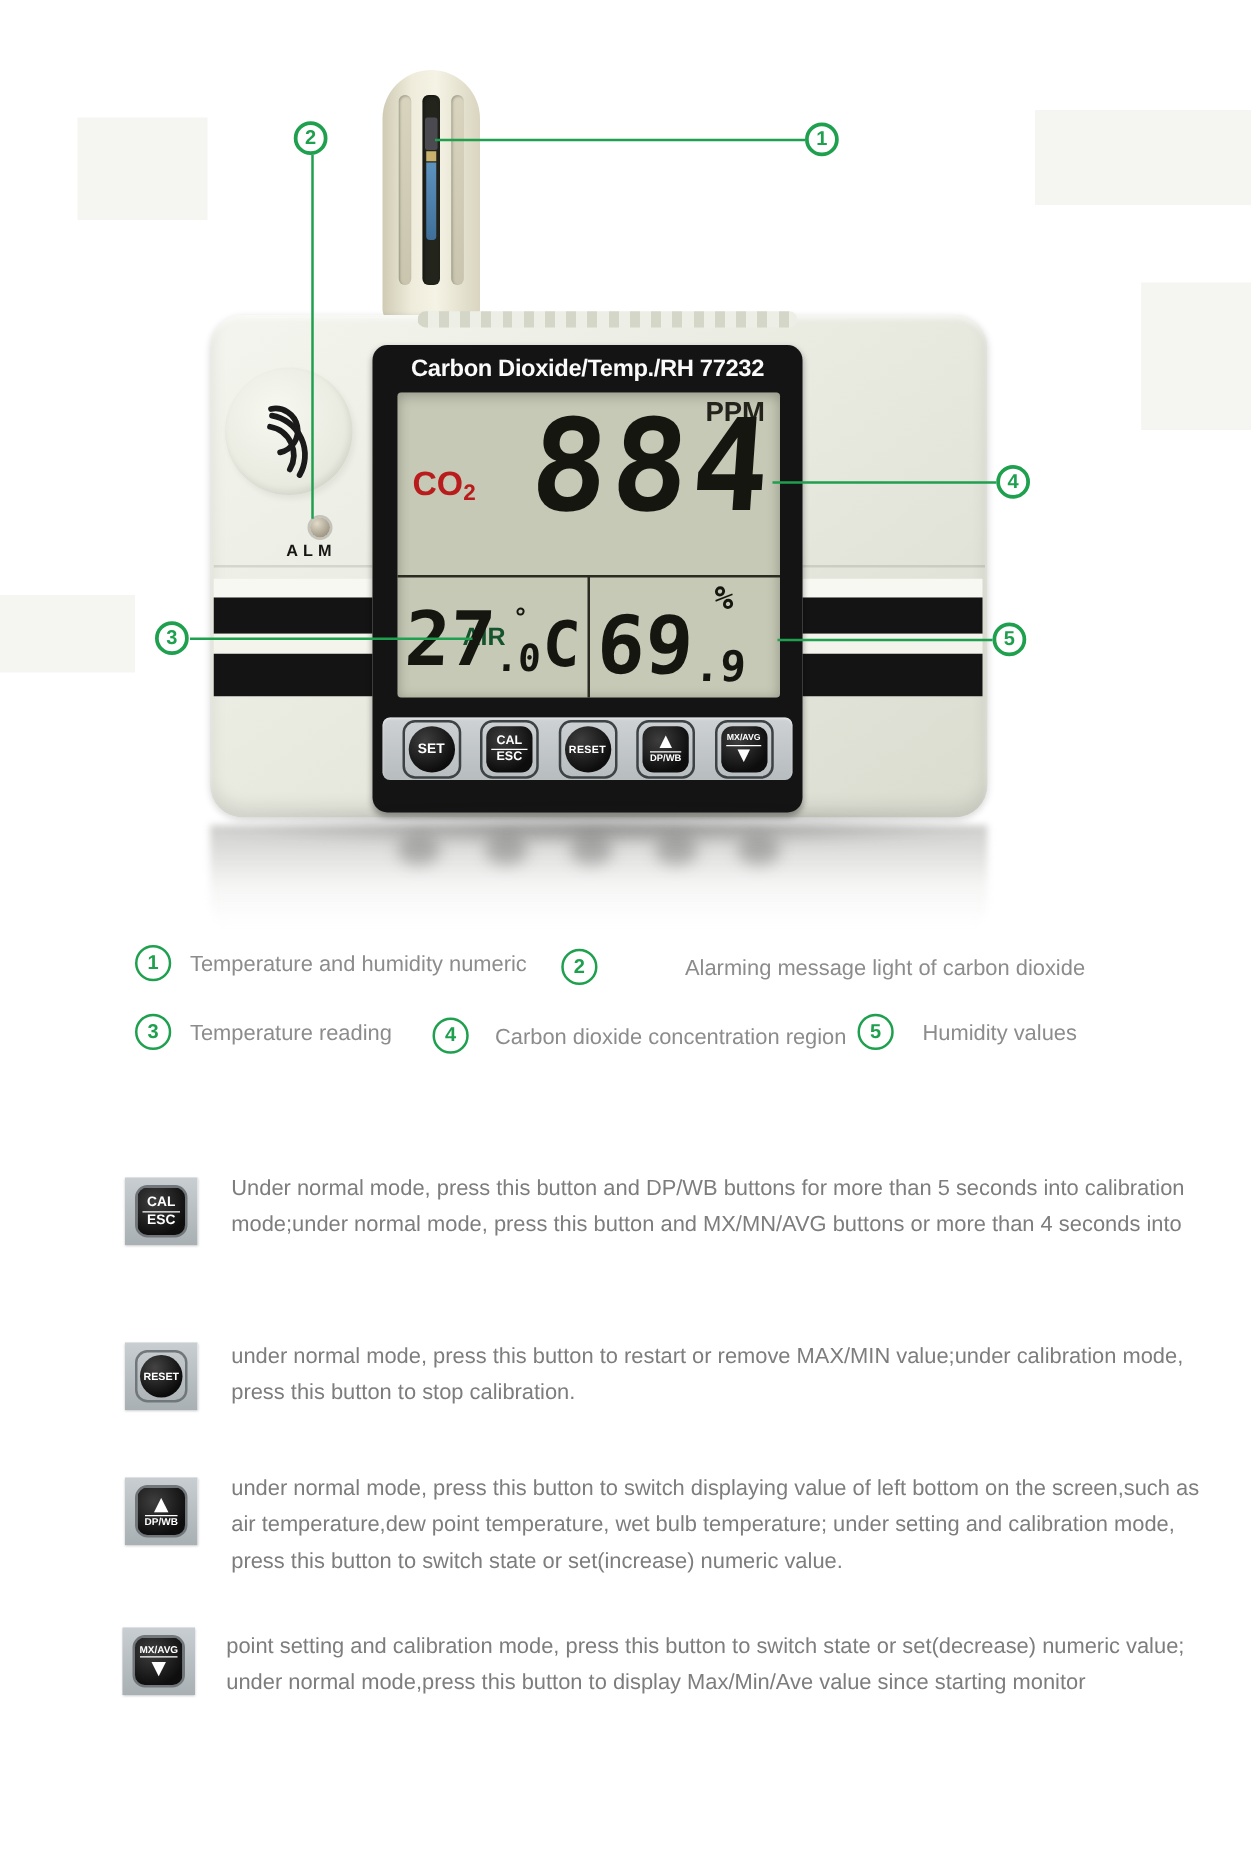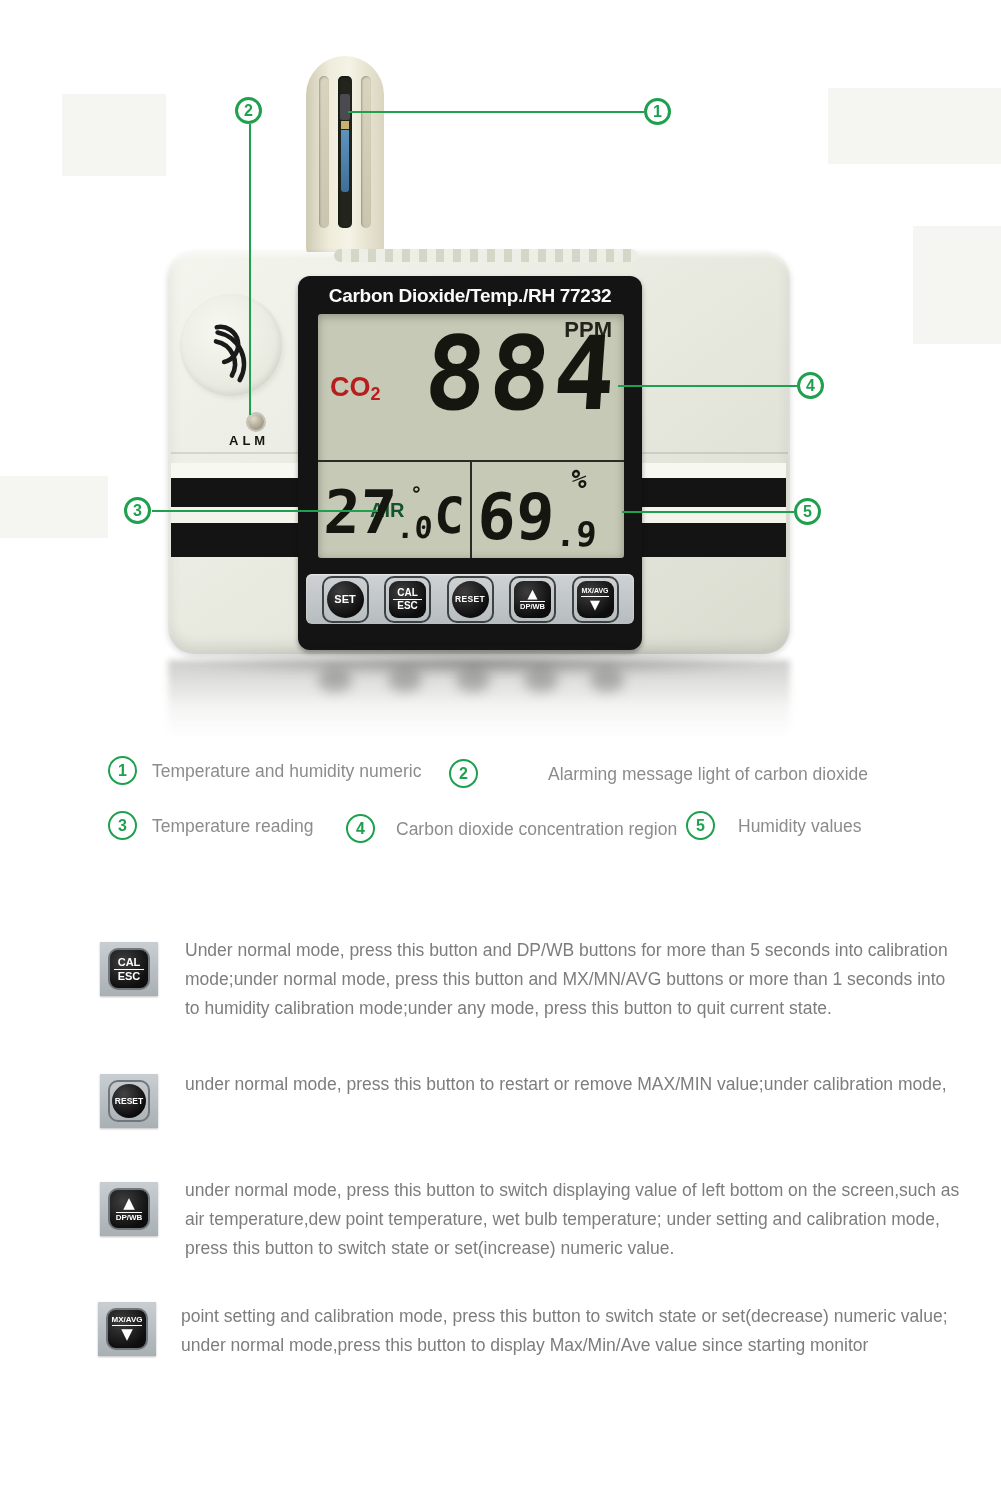--- a/index.html
+++ b/index.html
@@ -253,31 +253,31 @@
   <div class="lg-label" style="left:738px;top:816px;">Humidity values</div>
 
   <div class="instr-icon" style="left:100px;top:942px;">
     <div class="instr-key">
       <span class="i-frac-top">CAL</span>
       <span class="i-frac-bot">ESC</span>
     </div>
   </div>
   <div class="instr-text" style="left:185px;top:936px;">
     <div>Under normal mode, press this button and DP/WB buttons for more than 5 seconds into calibration</div>
-    <div>mode;under normal mode, press this button and MX/MN/AVG buttons or more than 1 seconds into</div>
-    <div>to humidity calibration mode;under any mode, press this button to quit current state.</div>
+    <div>mode;under normal mode, press this button and MX/MN/AVG buttons or more than 4 seconds into</div>
   </div>
 
   <div class="instr-icon" style="left:100px;top:1074px;">
     <div class="instr-key" style="background:none;border-color:#70767a;">
       <div class="i-reset">RESET</div>
     </div>
   </div>
   <div class="instr-text" style="left:185px;top:1070px;">
     <div>under normal mode, press this button to restart or remove MAX/MIN value;under calibration mode,</div>
+    <div>press this button to stop calibration.</div>
   </div>
 
   <div class="instr-icon" style="left:100px;top:1182px;">
     <div class="instr-key">
       <span class="i-arrow">▲</span>
       <span class="i-lbl-under">DP/WB</span>
     </div>
   </div>
   <div class="instr-text" style="left:185px;top:1176px;">
     <div>under normal mode, press this button to switch displaying value of left bottom on the screen,such as</div>

